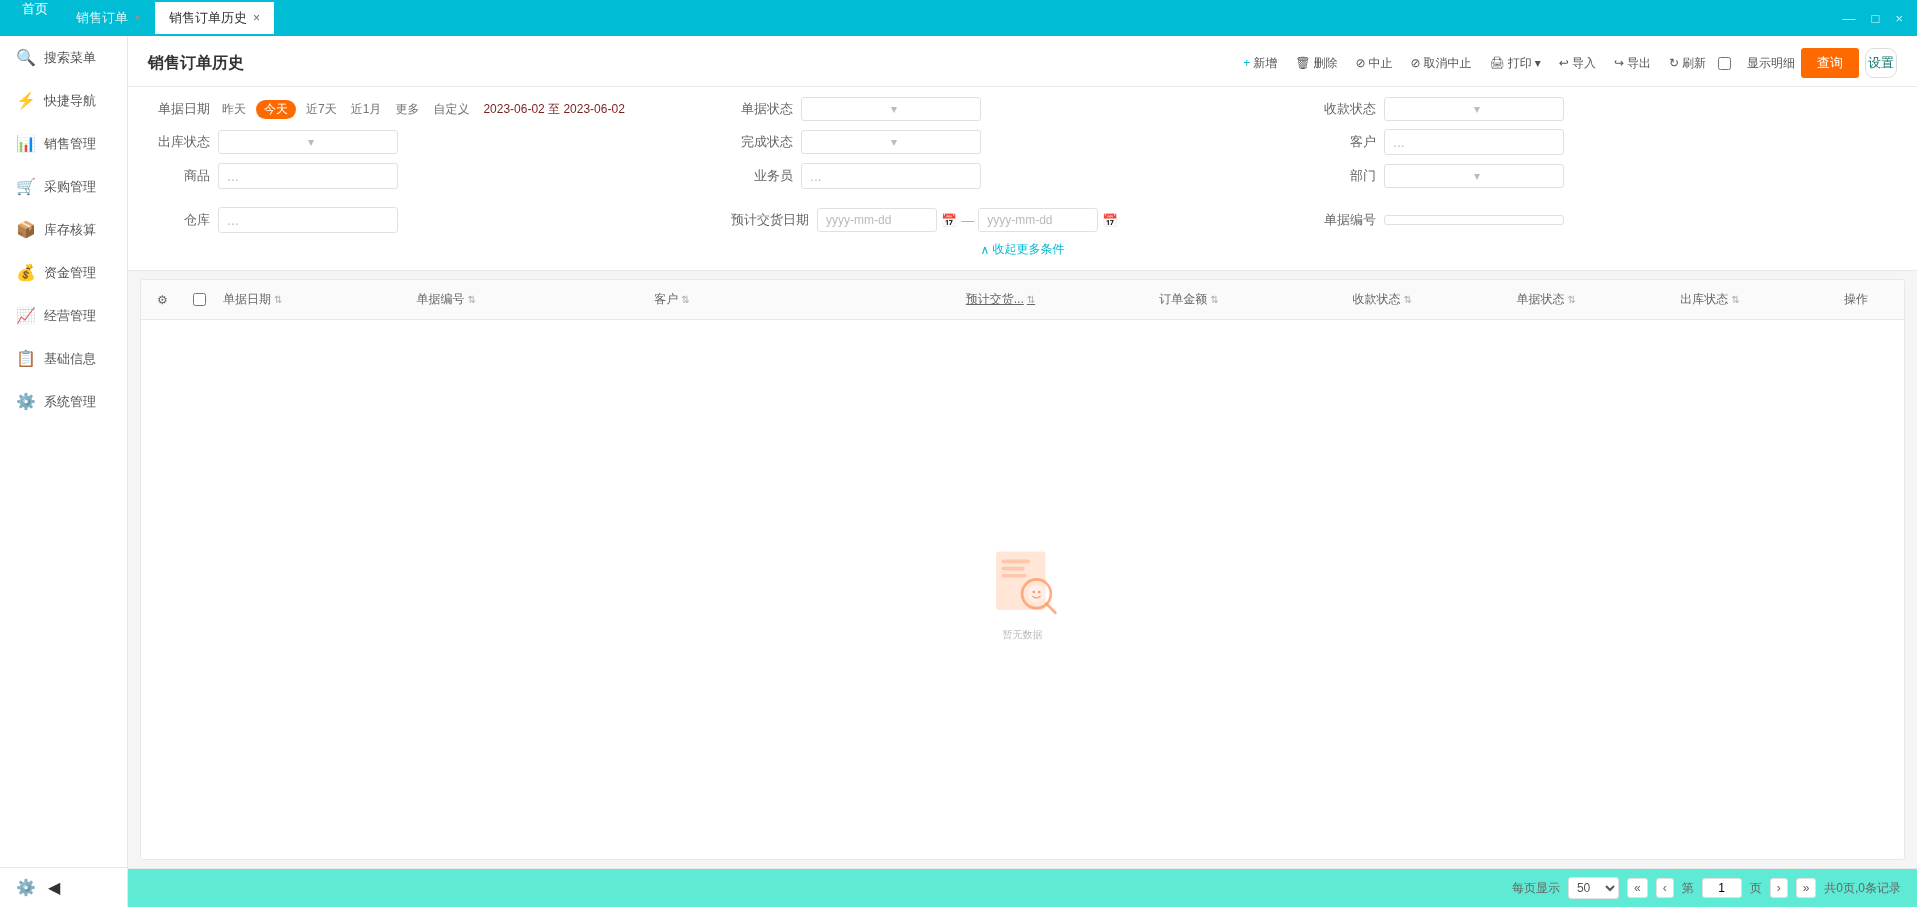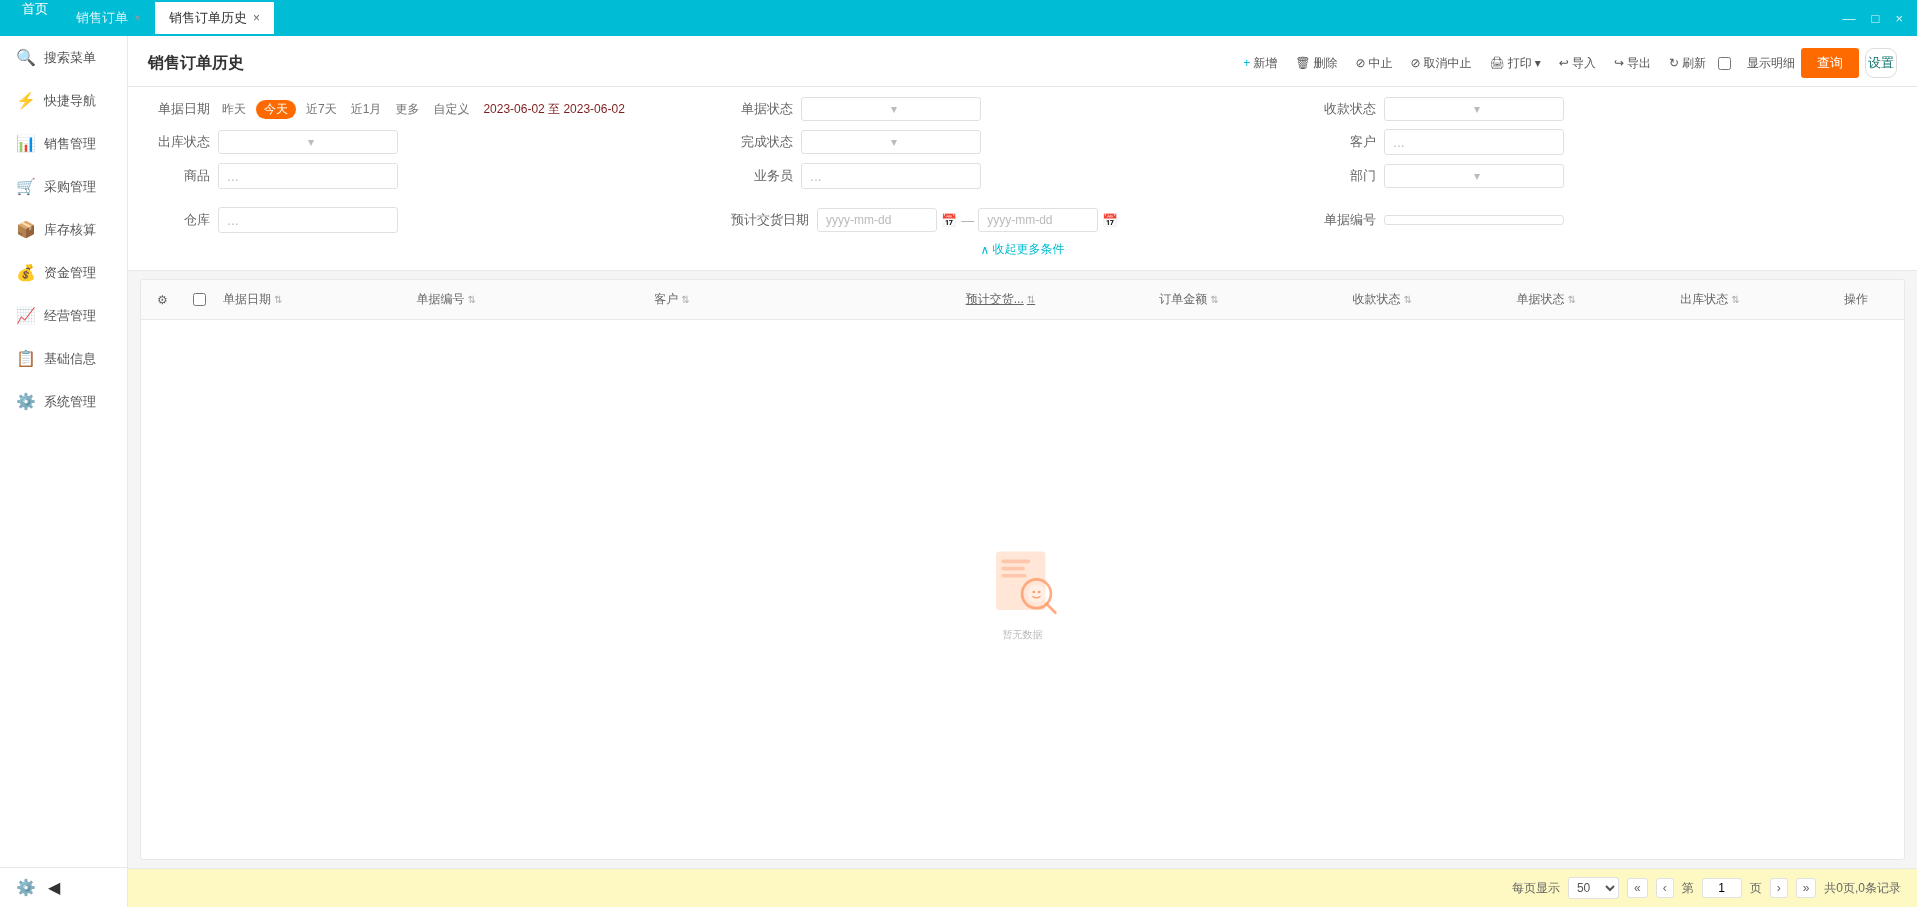--- a/index.html
+++ b/index.html
@@ -67,21 +67,21 @@
     .th-payment { flex: 1; }
     .th-status { flex: 1; }
     .th-out { flex: 1; }
     .th-action { width: 60px; text-align: left; }
 
     
     .empty-state { flex: 1; display: flex; flex-direction: column; align-items: center; justify-content: center; }
     .empty-text { color: #bbb; font-size: 10px; }
 
     
-    .table-footer { border-top: 1px solid #e8e8e8; padding: 8px 16px; display: flex; align-items: center; justify-content: flex-end; gap: 8px; background: #fef9c3; flex-shrink: 0; font-size: 12px; color: #666; }
+    .table-footer { border-top: 1px solid #e8e8e8; padding: 8px 16px; display: flex; align-items: center; justify-content: flex-end; gap: 8px; background: #5eead4; flex-shrink: 0; font-size: 12px; color: #666; }
     .page-size-select { border: 1px solid #e0e0e0; border-radius: 3px; padding: 2px 4px; font-size: 12px; color: #555; background: #fff; cursor: pointer; }
     .page-nav-btn { border: 1px solid #e0e0e0; border-radius: 3px; padding: 2px 6px; background: #fff; cursor: pointer; color: #666; font-size: 12px; }
     .page-input { border: 1px solid #e0e0e0; border-radius: 3px; padding: 2px 6px; width: 40px; text-align: center; font-size: 12px; }
 
     
     .empty-svg { width: 110px; height: 90px; }
     .filter-cell { display: flex; align-items: center; }
   </style>
 </head>
 <body>

